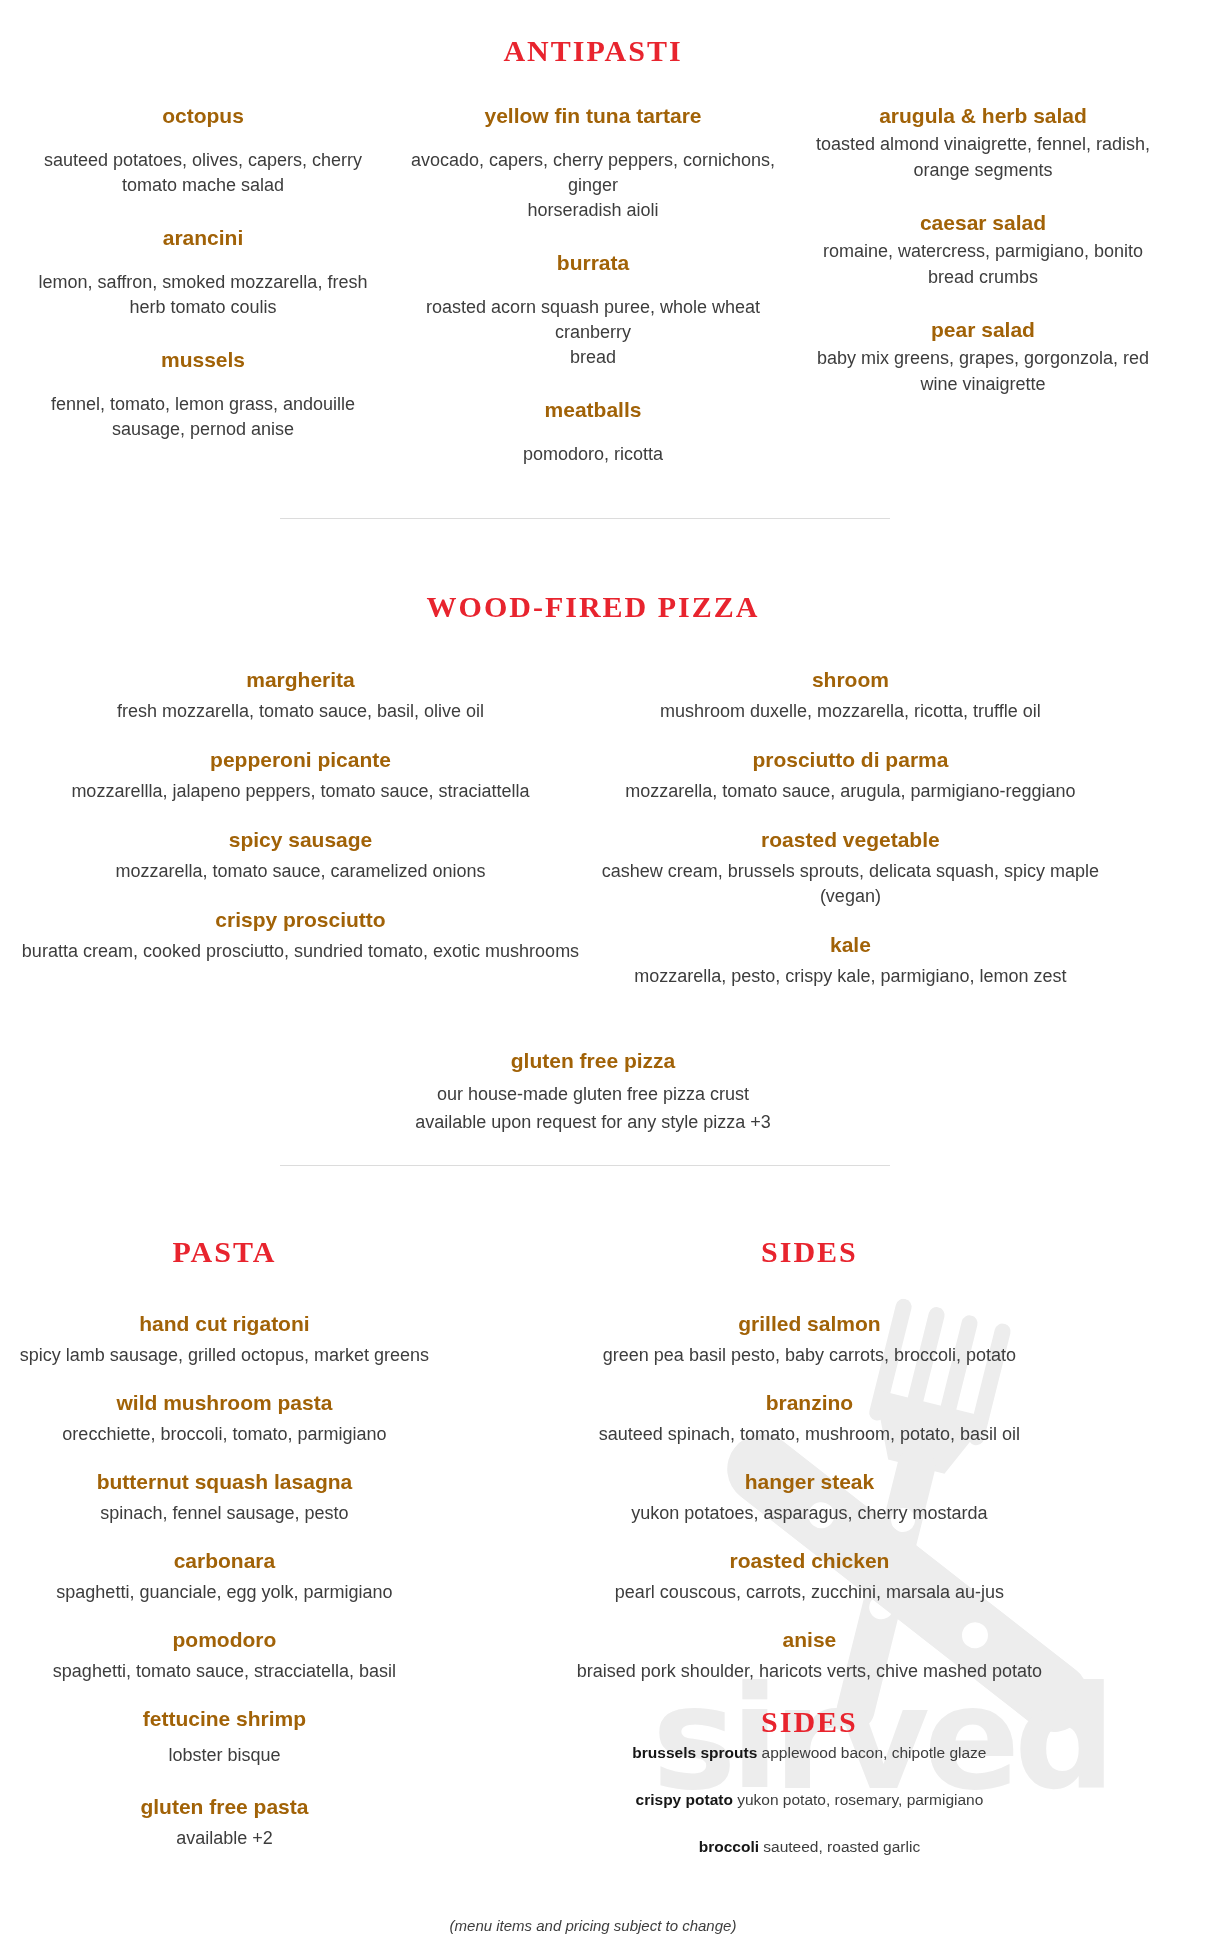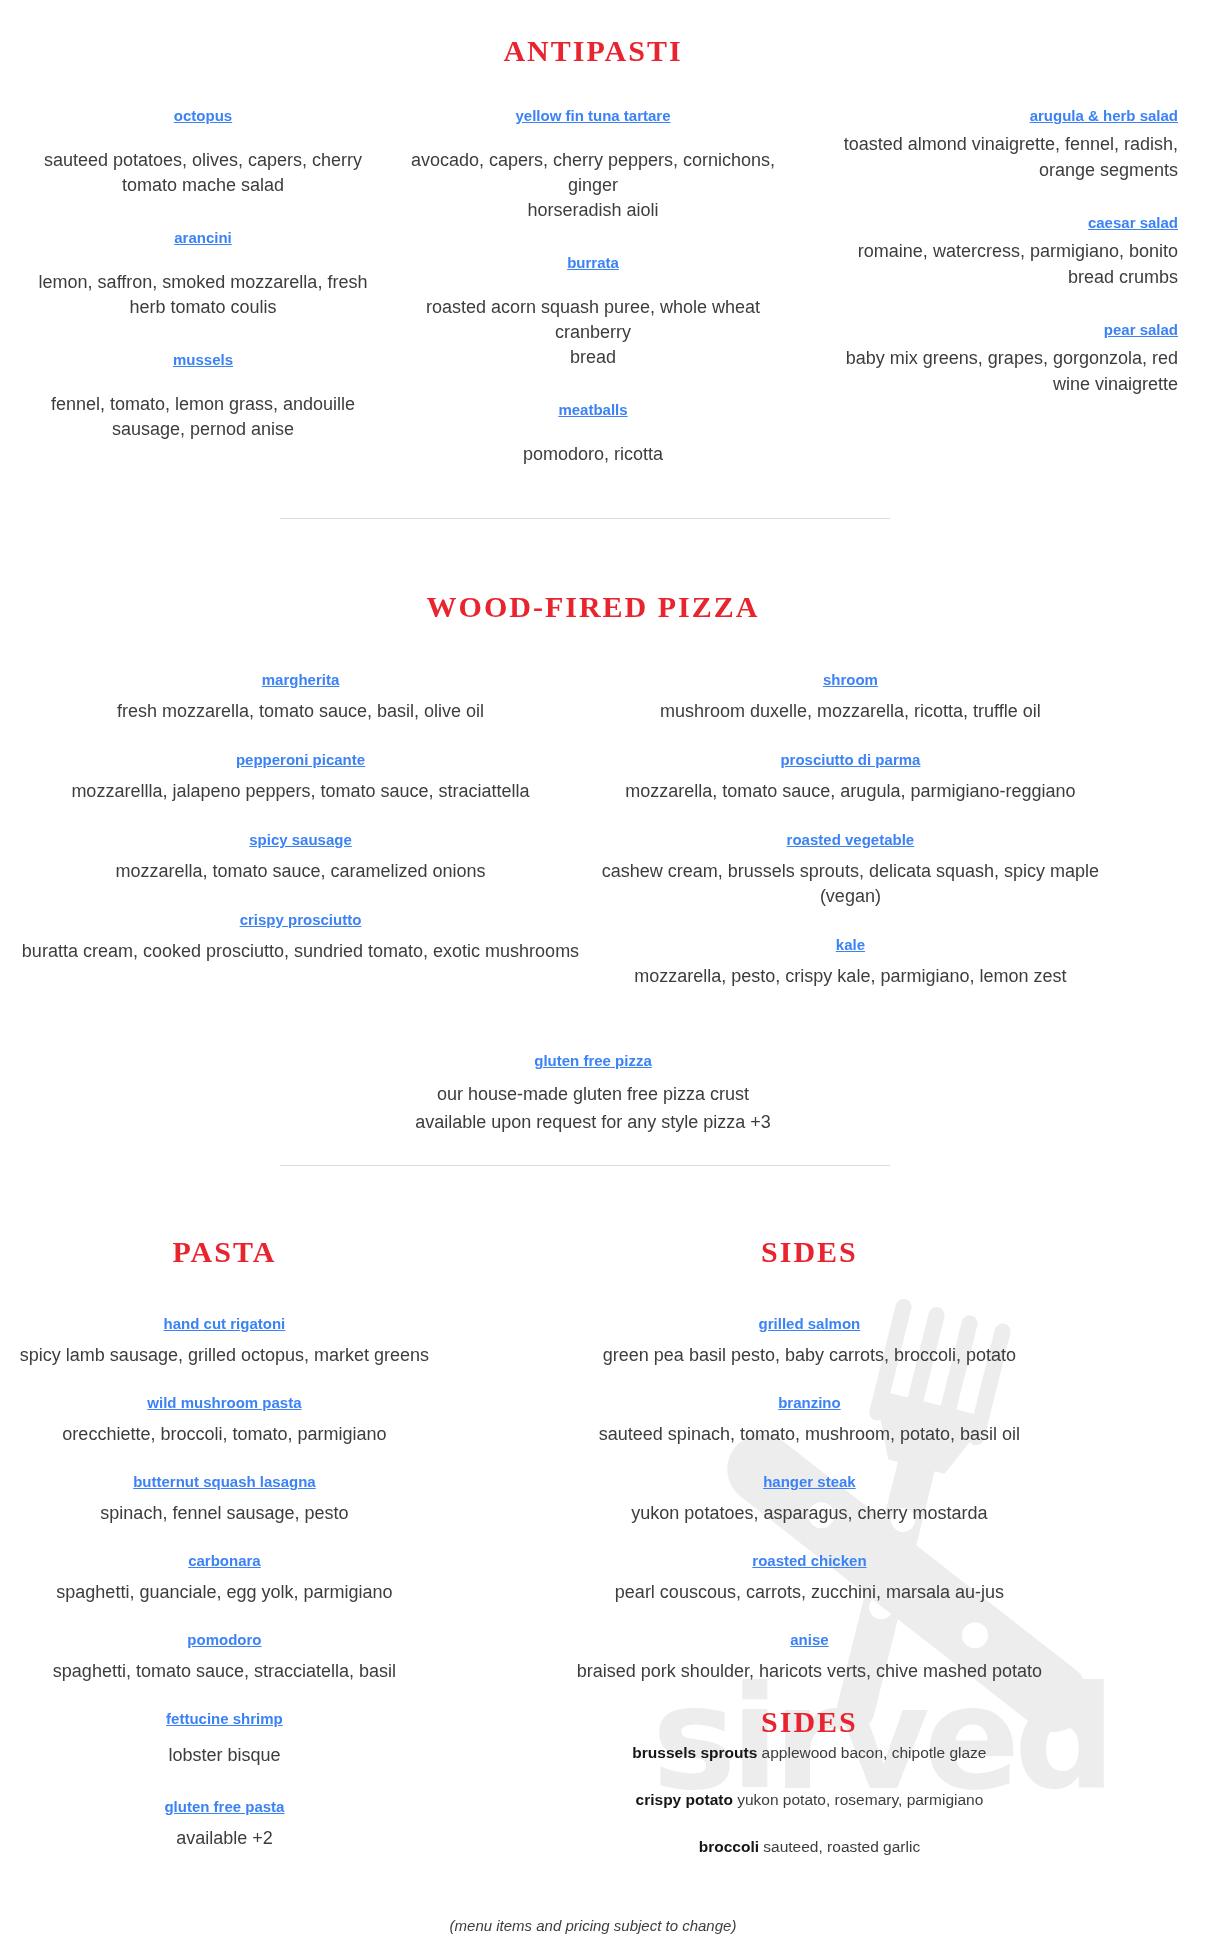--- a/index.html
+++ b/index.html
@@ -12,24 +12,24 @@
            font-weight:bold;font-size:142px;letter-spacing:-6px;color:#ededed;line-height:1;}
   .wm-fork{position:absolute;left:838px;top:1305px;transform:rotate(14deg);}
   .wm-bar{position:absolute;left:688px;top:1548px;transform:rotate(38deg);}
   
   .container{position:relative;z-index:1;width:1170px;margin-left:8px;}
   .section-title{font-family:"Liberation Serif", serif;font-weight:700;color:#e8242e;
                  font-size:30px;line-height:36px;letter-spacing:2px;text-align:center;margin:0;}
   .sec-antipasti{padding-top:33px;}
   .grid3{display:grid;grid-template-columns:1fr 1fr 1fr;margin-top:36px;}
   .menu-item{text-align:center;margin-bottom:29px;}
-  .item-name{font-weight:bold;font-size:15px;color:#3b82f6;line-height:21px;margin-bottom:22px;text-decoration:underline;}
+  .item-name{font-weight:bold;font-size:21px;color:#a16207;line-height:21px;margin-bottom:22px;}
   .item-desc{font-size:18px;color:#3d3d3d;line-height:25px;}
   .tight .item-name{margin-bottom:5px;}
-  .tight .menu-item{margin-bottom:29px;text-align:right;}
+  .tight .menu-item{margin-bottom:29px;}
   .tight .item-desc{line-height:26px;}
   .divider{border:0;border-top:1px solid #dcdcdc;height:0;width:610px;margin:22px 0 0 272px;}
   .divider.second{margin-top:29px;}
   .pizza-title{margin-top:70px;}
   .grid2{display:grid;grid-template-columns:50% 44%;margin-top:44px;}
   .rhythm-pizza .item-name{margin-bottom:9px;}
   .rhythm-pizza .menu-item{margin-bottom:25px;}
   .gluten-block{text-align:center;margin-top:36px;}
   .gluten-block .item-name{margin-bottom:9px;}
   .gluten-block .item-desc{line-height:28px;}

